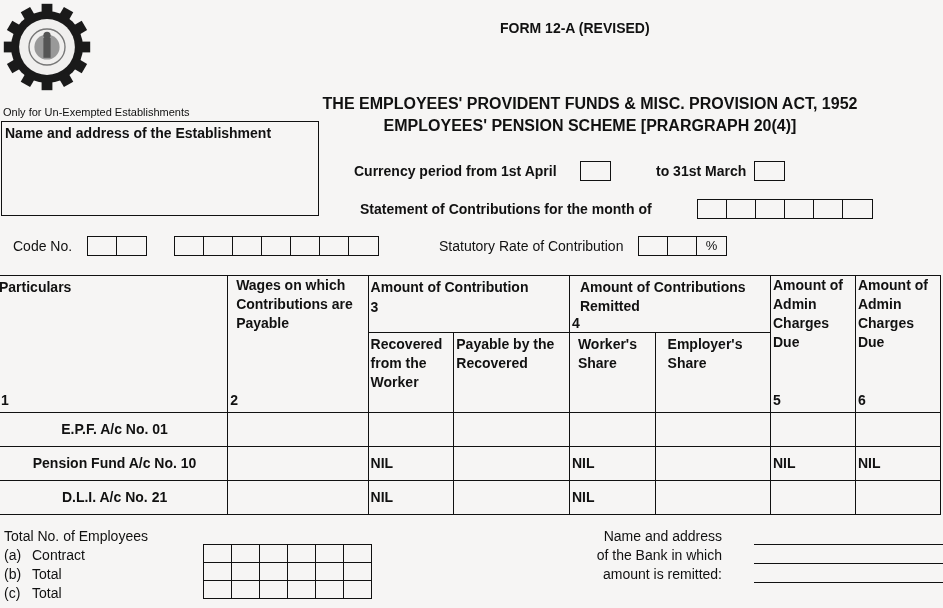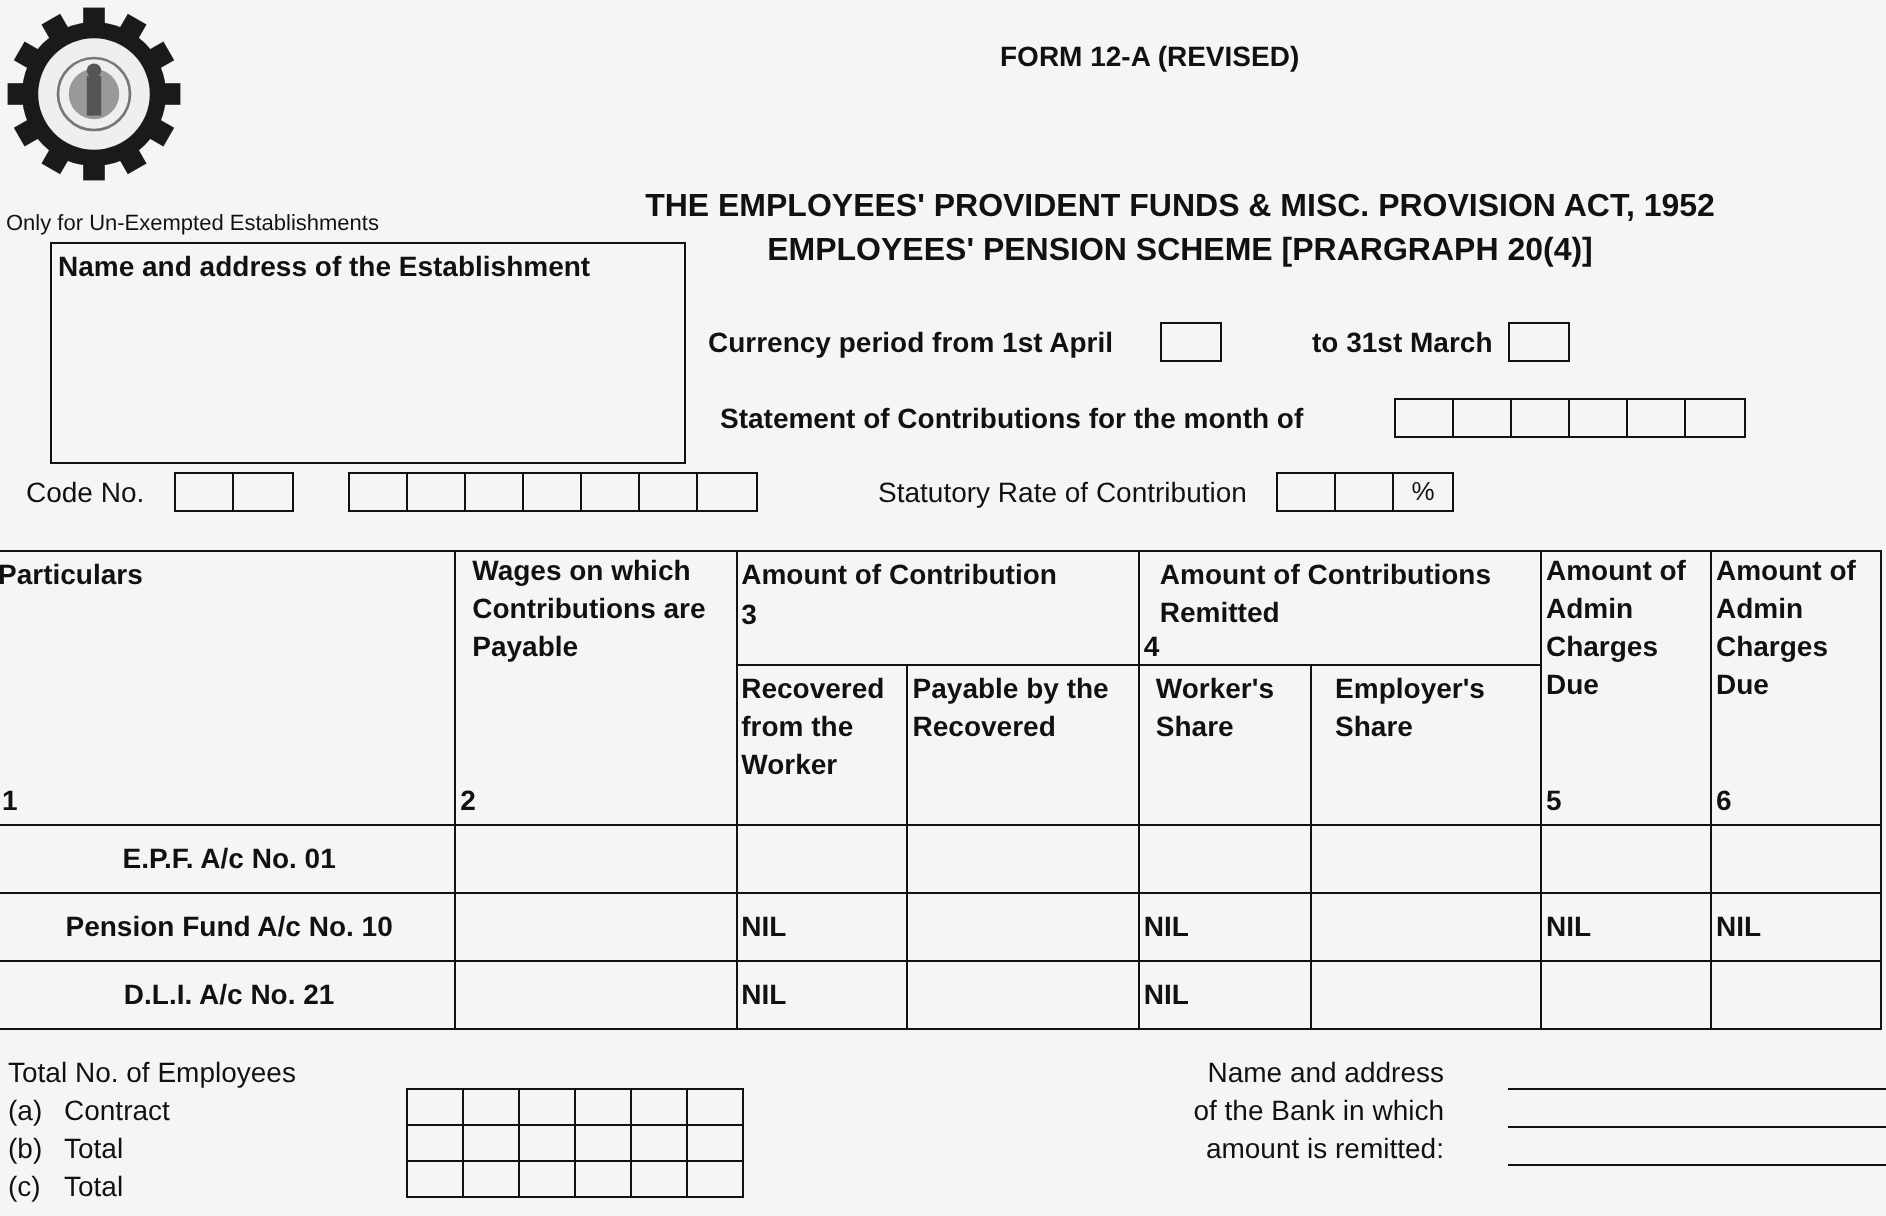--- a/index.html
+++ b/index.html
@@ -4,21 +4,21 @@
 <style>
   html, body { margin:0; padding:0; }
   body { width:943px; height:608px; background:#f6f5f4; position:relative; overflow:hidden;
          font-family:"Liberation Sans", sans-serif; color:#111; }
   .abs { position:absolute; }
   .bold { font-weight:bold; }
   .logo { left:2px; top:2px; width:90px; height:90px; }
   .form-title { left:500px; top:20px; font-size:14px;font-weight:bold; }
   .act-title { left:240px; top:59px; width:700px; text-align:center; font-size:16px; font-weight:bold; line-height:22px;margin-top:34px; }
   .exempt-note { left:3px; top:106px; font-size:11px; }
-  .estab-box { left:1px; top:121px; width:318px; height:111px; border:1.5px solid #111; box-sizing:border-box;margin-left:24px; }
+  .estab-box { left:1px; top:121px; width:318px; height:95px; border:1.5px solid #111; box-sizing:border-box; }
   .estab-label { position:absolute; left:3px; top:3px; font-size:14px; font-weight:bold; }
   .boxes { display:flex; border:1.3px solid #111; box-sizing:border-box; }
   .boxes span { display:block; width:29px; height:100%; border-right:1.3px solid #111; box-sizing:border-box; text-align:center; font-size:13px; line-height:17px; }
   .boxes span:last-child { border-right:none; }
   .lbl { font-size:14px; }
   table.main { position:absolute; left:-2px; top:275px; border-collapse:collapse; table-layout:fixed; font-size:14px; font-weight:bold; }
   table.main td { border:1.3px solid #111; text-align:left; vertical-align:top; padding:2px 2px; line-height:19px; }
   table.main td.num { vertical-align:bottom; }
   table.main td.left { text-align:center; padding-left:5px; vertical-align:middle; }
   table.main tr.data td { height:29px; vertical-align:middle; }

